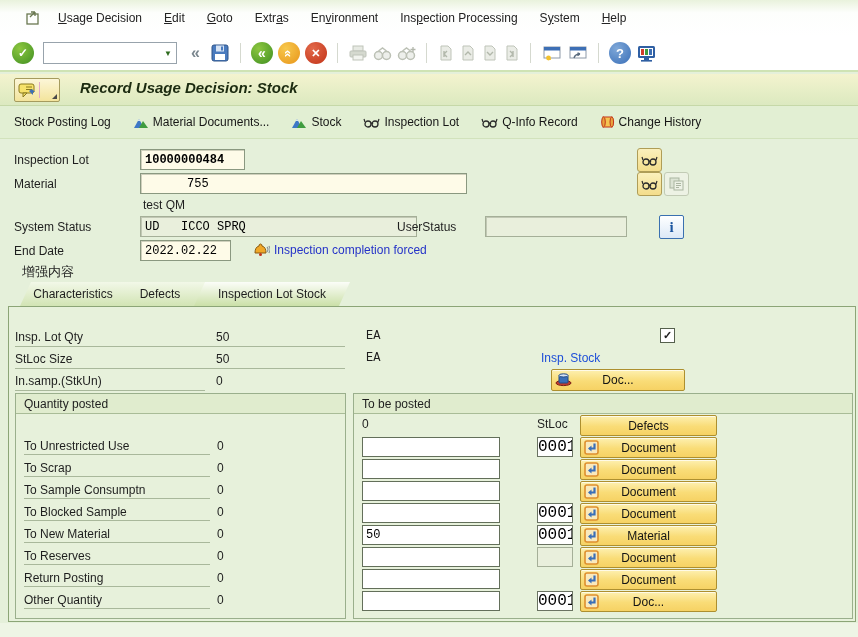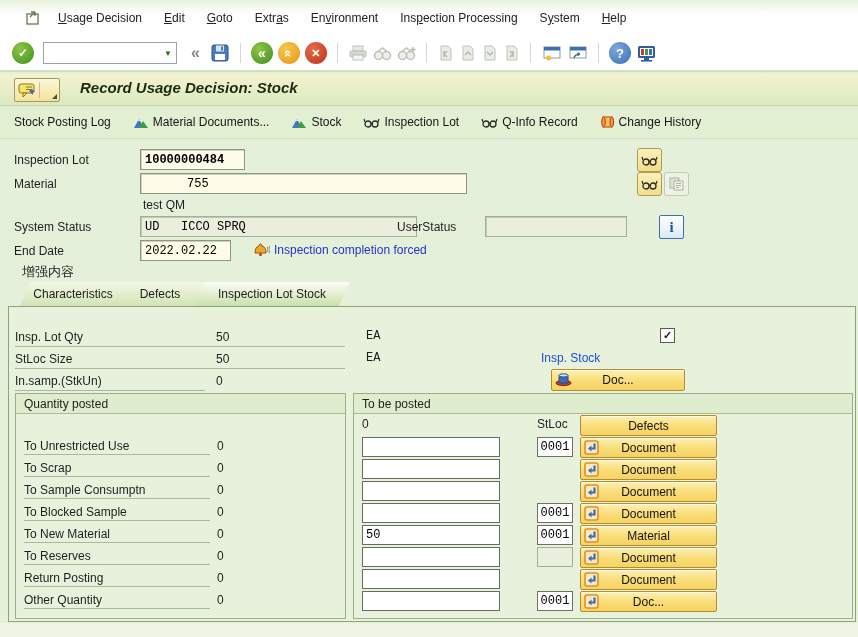--- a/index.html
+++ b/index.html
@@ -103,21 +103,21 @@
   .qrow { position:absolute; left:0; height:22px; width:100%; padding-left:8px; }
   .qrow .ql { display:inline-block; width:186px; border-bottom:1px solid #A9B89B;
     height:19px; padding-top:3px; }
   .qrow .qv { display:inline-block; margin-left:7px; padding-top:3px; vertical-align:top; }
 
   .posting-input { position:absolute; left:8px; width:138px; height:20px;
     border:1px solid #636F5A; background:#fff; font-family:"Liberation Mono","DejaVu Sans Mono",monospace;
     font-size:12px; padding:0 3px; outline:none; }
   .stloc-box { position:absolute; left:183px; width:36px; height:20px;
     border:1px solid #6A7362; background:#fff; font-family:"Liberation Mono","DejaVu Sans Mono",monospace;
-    font-size:12px; text-align:center; padding:0; outline:none; }
+    font-size:16px; text-align:right; padding:0; outline:none; }
   .stloc-box.ro { background:#E9EFDC; border-color:#A5AF98; }
 
   .gold-btn { position:absolute; height:21px; border:1px solid #AD8F2F; border-radius:2px;
     background:linear-gradient(180deg,#FDF0B0 0%,#F9DC77 55%,#F6D264 100%);
     box-shadow:inset 0 1px 0 rgba(255,255,255,.7); display:flex; align-items:center;
     justify-content:center; font-size:12px; color:#141414; cursor:default; }
   .gold-btn .btn-ico { position:absolute; left:3px; top:2px; display:inline-flex; }
 
   .bottom-strip { left:0; top:623px; width:858px; height:14px; background:#EEF5E5; }
 </style>

